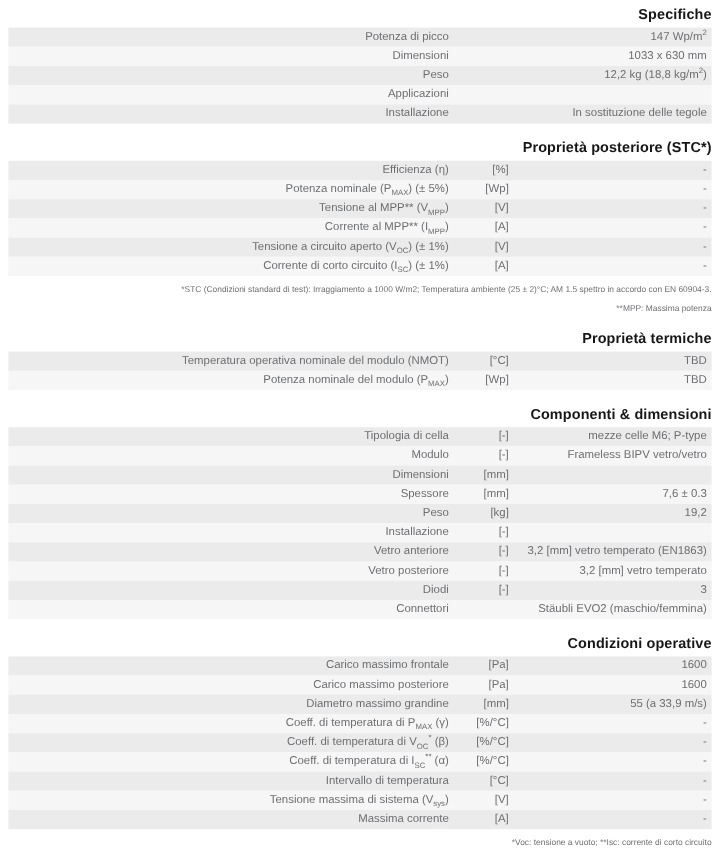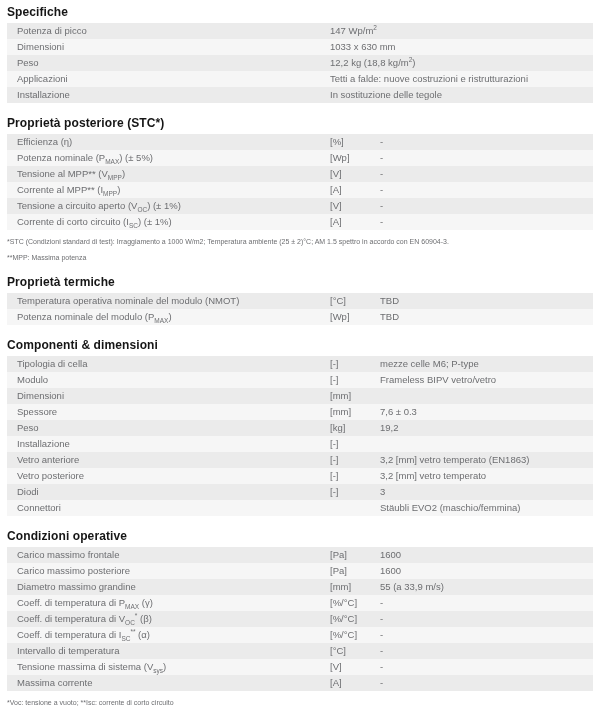--- a/index.html
+++ b/index.html
@@ -5,29 +5,29 @@
   :root{
     --row-odd:#ebebeb;
     --row-even:#f6f6f6;
     --heading:#161616;
     --body-text:#6d6e71;
     --footnote:#6d6e71;
   }
   *{box-sizing:border-box;margin:0;padding:0;}
   html,body{width:600px;height:723px;overflow:hidden;background:#ffffff;}
   body{font-family:"Liberation Sans","DejaVu Sans",sans-serif;}
-  .sheet{padding:5px 7px 0 7px;width:600px;}
+  .sheet{padding:5px 7px 0 7px;width:600px;text-align:right;}
   .section{margin-bottom:13px;}
   .section-title{
     font-size:12px;font-weight:bold;color:var(--heading);
     line-height:14px;margin-bottom:4px;letter-spacing:0.1px;
   }
   .rows{width:586px;}
   .row{display:flex;align-items:flex-start;min-height:16px;
-    font-size:9.5px;line-height:16px;color:var(--body-text);}
+    font-size:9.5px;line-height:16px;color:var(--body-text);padding-left:44px;}
   .row.odd{background:var(--row-odd);}
   .row.even{background:var(--row-even);}
   .col-label{width:323px;padding-left:10px;flex:none;}
   .col-unit{width:50px;flex:none;}
   .col-value{flex:1;padding-right:4px;}
   .value-line{line-height:16px;}
   sub{font-size:6.5px;line-height:0;}
   sup{font-size:6.5px;line-height:0;}
   .footnotes{margin-top:8px;}
   .footnote{font-size:7px;line-height:8px;color:var(--footnote);margin-bottom:8px;}
@@ -46,21 +46,20 @@
         <div class="row even">
           <div class="col-label">Dimensioni</div>
           <div class="col-value">1033 x 630 mm</div>
         </div>
         <div class="row odd">
           <div class="col-label">Peso</div>
           <div class="col-value">12,2 kg (18,8 kg/m<sup>2</sup>)</div>
         </div>
         <div class="row even">
           <div class="col-label">Applicazioni</div>
-          <div class="col-value">Tetti a falde: nuove costruzioni e ristrutturazioni</div>
         </div>
         <div class="row odd">
           <div class="col-label">Installazione</div>
           <div class="col-value">In sostituzione delle tegole</div>
         </div>
       </div>
     </section>
     <section class="section">
       <h2 class="section-title">Proprietà posteriore (STC*)</h2>
       <div class="rows">

